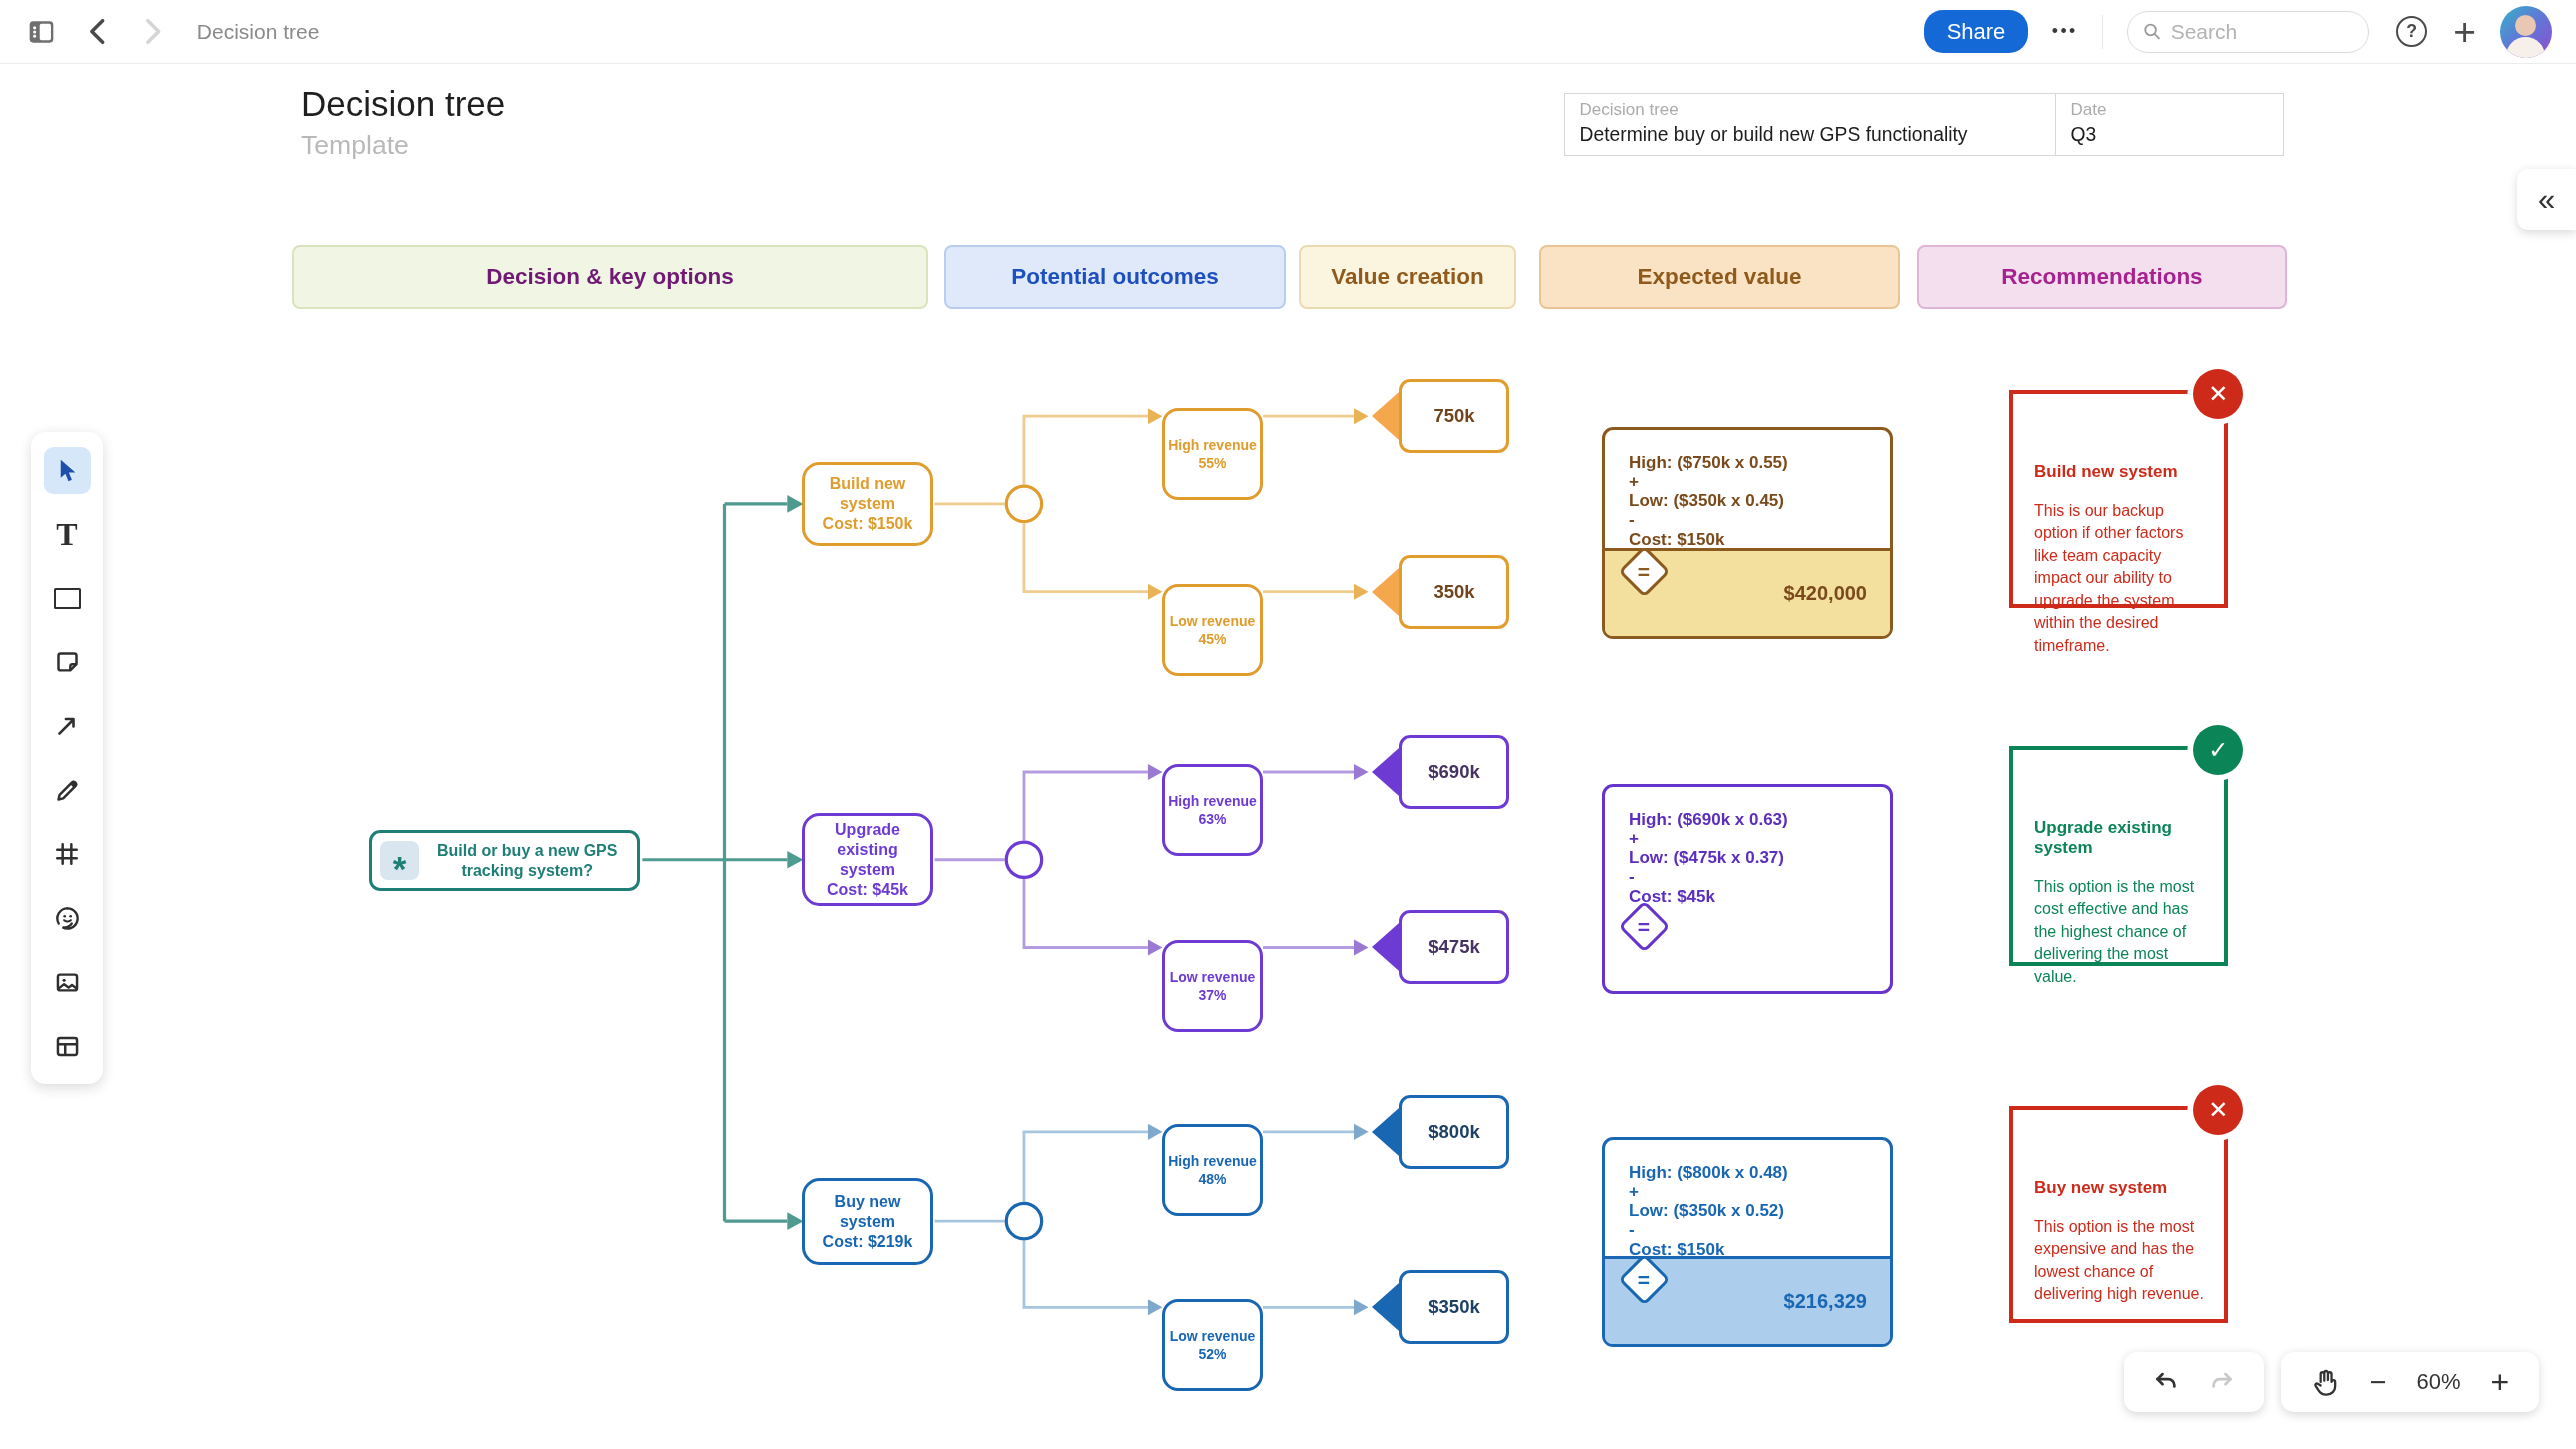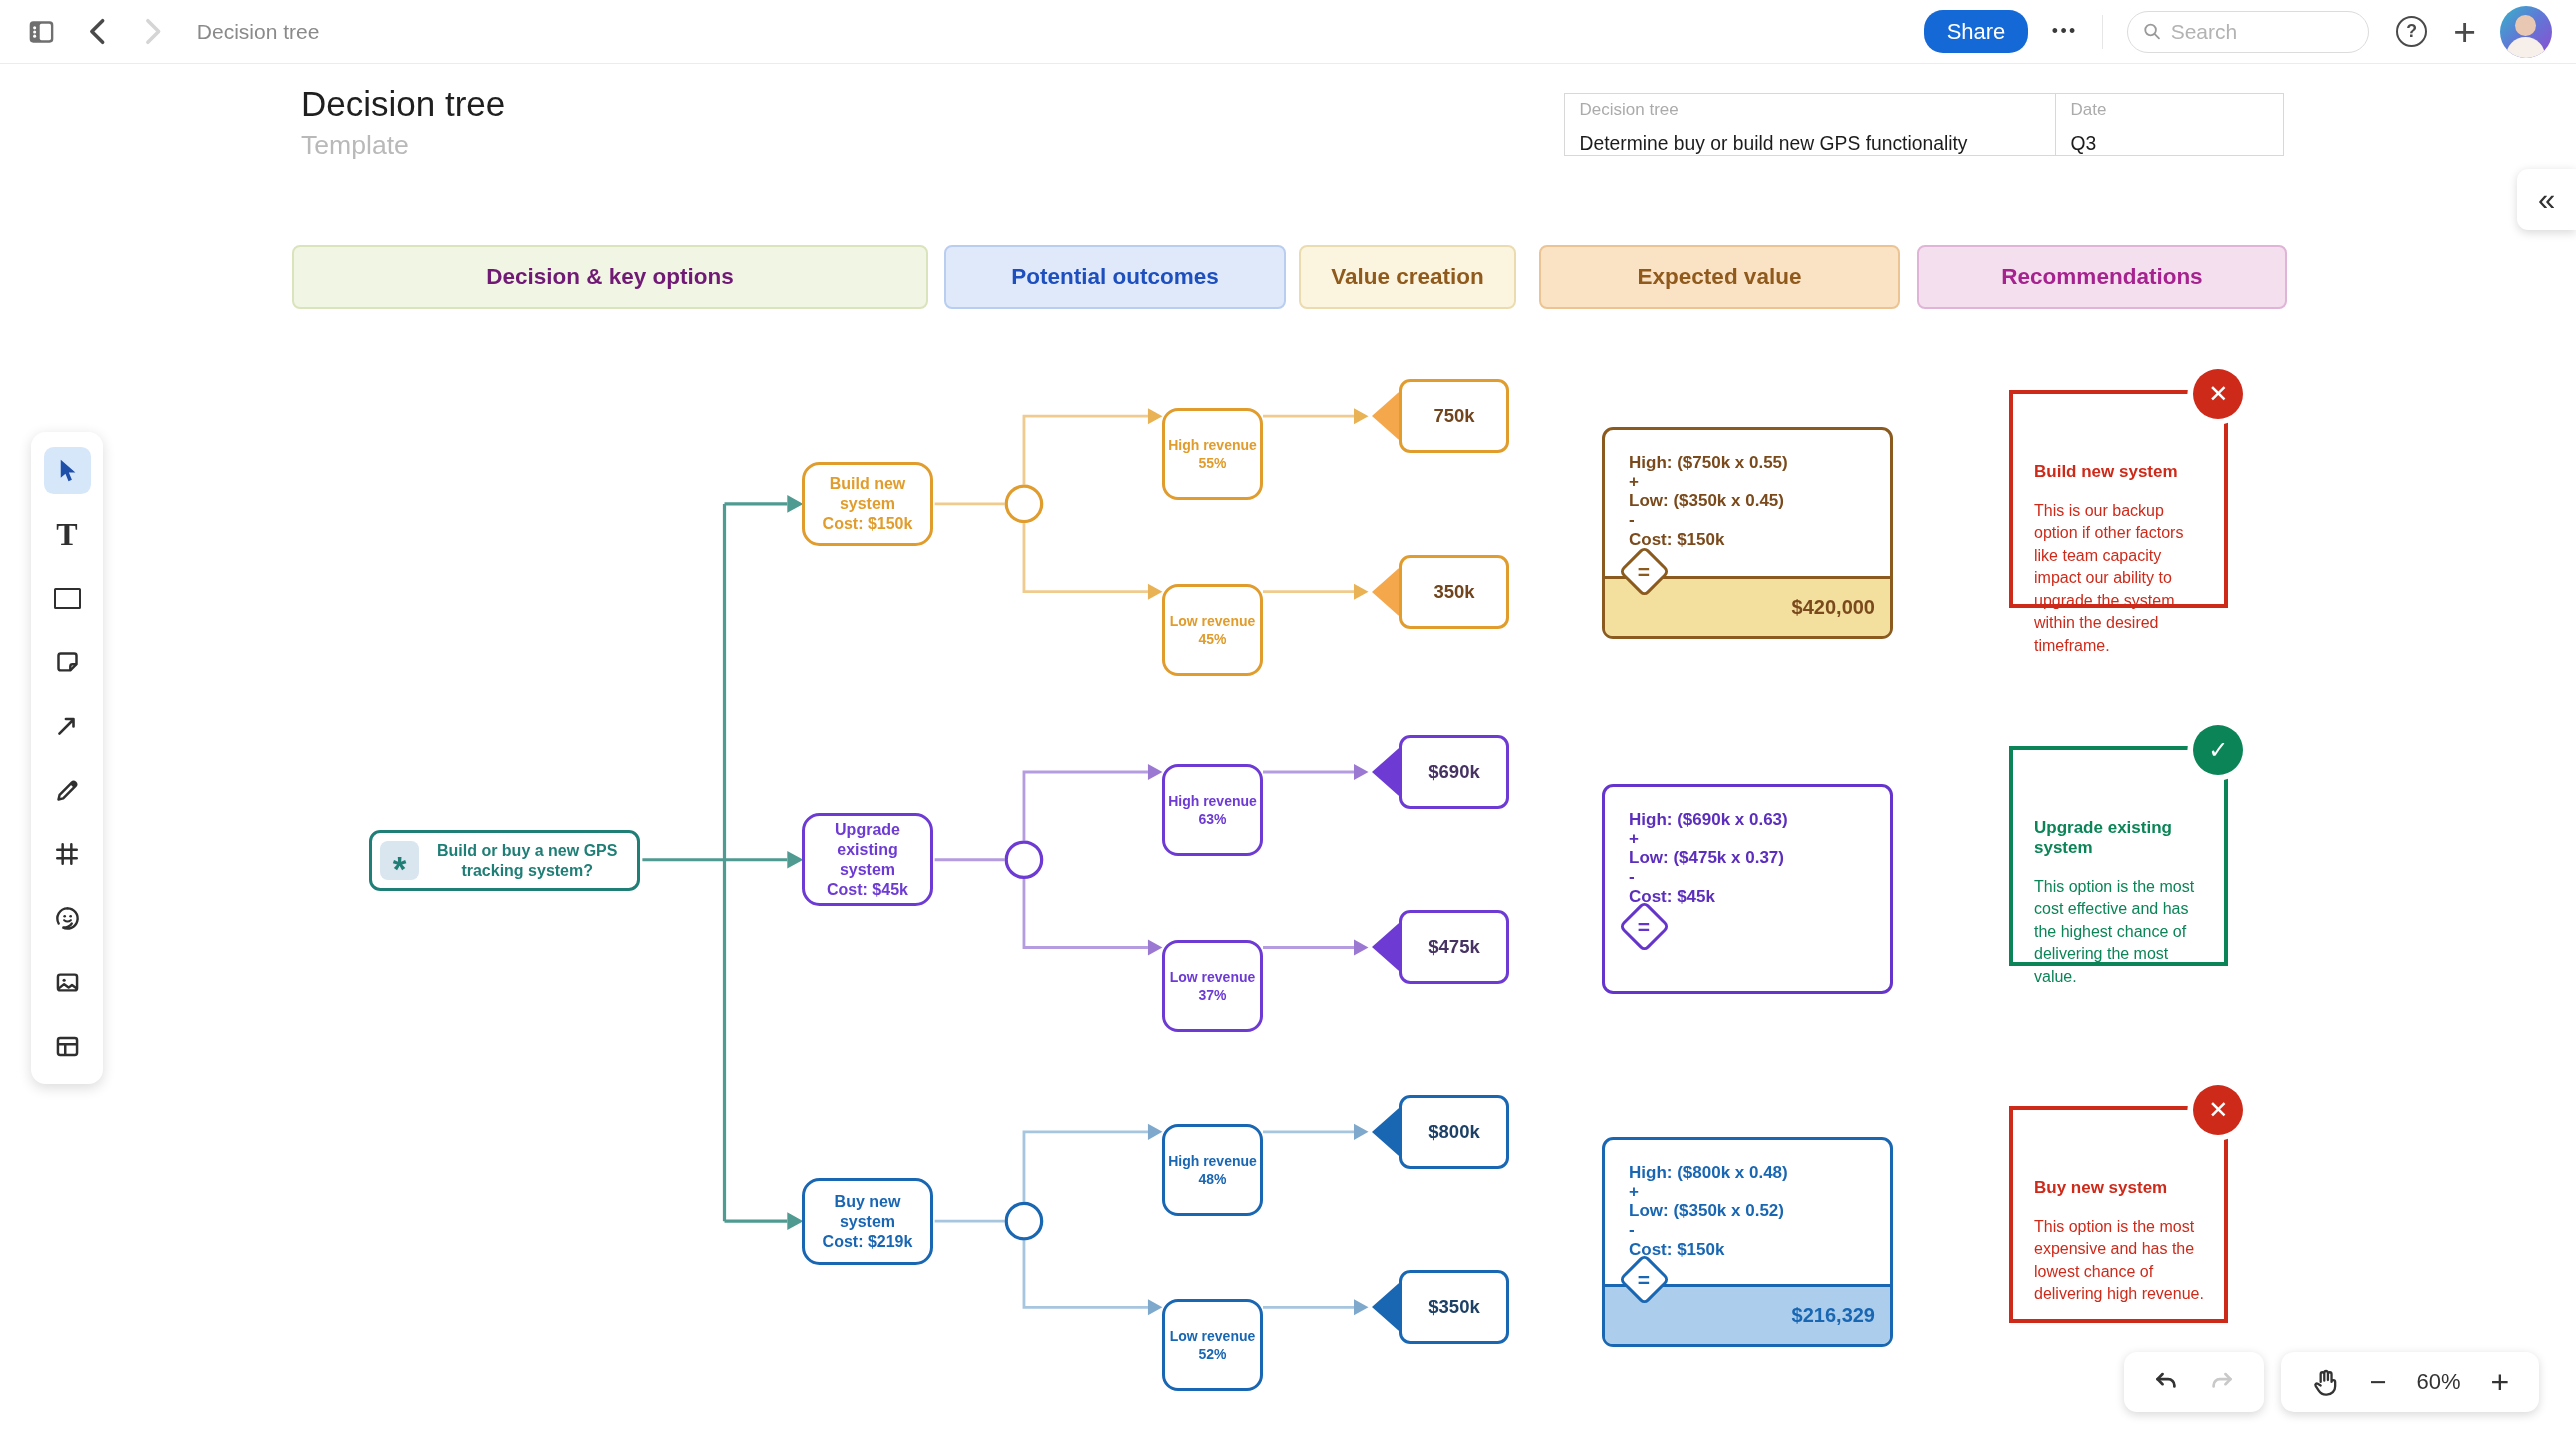--- a/index.html
+++ b/index.html
@@ -51,21 +51,21 @@
   .tool-rect { width:27px; height:21px; border:2.8px solid #2F2F2F; border-radius:1.6px; }
 
   .page-title { position:absolute; left:301px; top:84px; font-size:35px; font-weight:500; color:#1F1F1F; }
   .page-subtitle { position:absolute; left:301px; top:130px; font-size:26.6px; color:#B9B9B9; }
 
   .info-table { position:absolute; left:1564px; top:93px; width:720px; height:63px;
                 border:1.6px solid #D8D8D8; display:flex; background:#fff; }
   .info-cell { padding:6.4px 14.5px; }
   .info-cell.first { width:491px; border-right:1.6px solid #D8D8D8; }
   .info-label { font-size:17px; color:#ABABAB; }
-  .info-value { font-size:19.3px; color:#1C1C1C; margin-top:13px; }
+  .info-value { font-size:19.3px; color:#1C1C1C; margin-top:4px; }
 
   
   .colhead { position:absolute; top:245px; height:64px; border-radius:8px; border:2.4px solid;
              display:flex; align-items:center; justify-content:center; font-size:22.5px; font-weight:700;
              cursor:pointer; }
   .ch1 { background:#F1F5E4; border-color:#D9E4BC; color:#701a75; }
   .ch2 { background:#DFE9FA; border-color:#B9CDF1; color:#1D4FBE; }
   .ch3 { background:#FBF5DF; border-color:#EBDCAF; color:#8F5A1C; }
   .ch4 { background:#FAE3C4; border-color:#ECC493; color:#8F5A1C; }
   .ch5 { background:#F3DFEE; border-color:#E0B4D6; color:#A6238F; }
@@ -98,23 +98,23 @@
   .tag { left:1372px; width:137px; height:74px; background:transparent; cursor:pointer; }
   .tag-tri { position:absolute; left:0; top:5.6px; width:0; height:0;
              border-top:31px solid transparent; border-bottom:31px solid transparent;
              border-right:35px solid var(--tri); }
   .tag-box { position:absolute; left:27px; top:0; right:0; bottom:0; background:#fff;
              border:3.2px solid var(--main); border-radius:11.3px; display:flex; align-items:center;
              justify-content:center; font-size:18.5px; font-weight:700; color:var(--tagtext); }
 
   .ev-box { left:1602px; width:291px; border:3.2px solid var(--evb); border-radius:11.3px; cursor:pointer;margin-top:28px; }
   .ev-lines { padding:22.5px 0 0 24px; font-size:17px; line-height:19.3px; font-weight:700; color:var(--dark); }
-  .ev-foot { position:absolute; left:0; right:0; bottom:0; height:60px; background:var(--evbg);
+  .ev-foot { position:absolute; left:0; right:0; bottom:0; height:88px; background:var(--evbg);
              border-top:3.2px solid var(--evb); border-radius:0 0 7.2px 7.2px; display:flex; align-items:center;
-             justify-content:flex-end; padding-right:15px; font-size:20px; font-weight:700; color:var(--dark); }
+             justify-content:flex-end; padding-right:23px; font-size:20px; font-weight:700; color:var(--dark); }
   .ev-diamond { position:absolute; left:21px; bottom:46px; width:37px; height:37px; background:#fff;
                 border:3.2px solid var(--evb); border-radius:6.4px; transform:rotate(45deg);
                 display:flex; align-items:center; justify-content:center; }
   .ev-diamond span { transform:rotate(-45deg); font-size:21px; font-weight:900; color:var(--evb); }
 
   .rec-box { left:2009px; width:219px; border:4px solid var(--rc); background:#fff;
              padding:68px 16px 0 21px; cursor:pointer; }
   .rec-reject { --rc:#CE2A1A; }
   .rec-accept { --rc:#0B8457; }
   .rec-badge { position:absolute; top:-25px; right:-19.3px; width:50px; height:50px; border-radius:50%;

